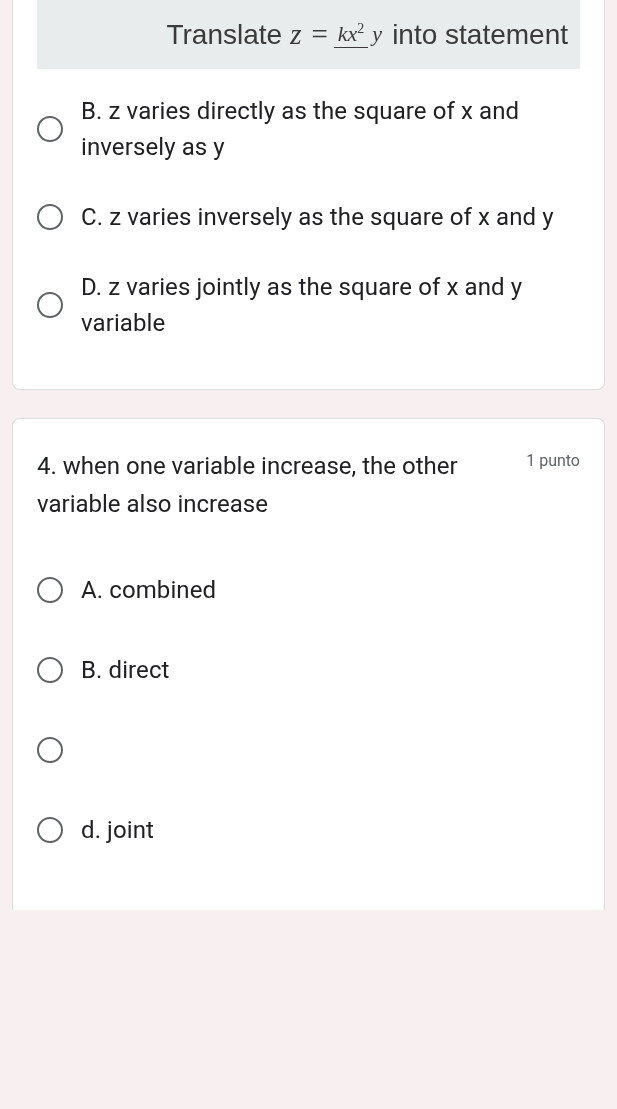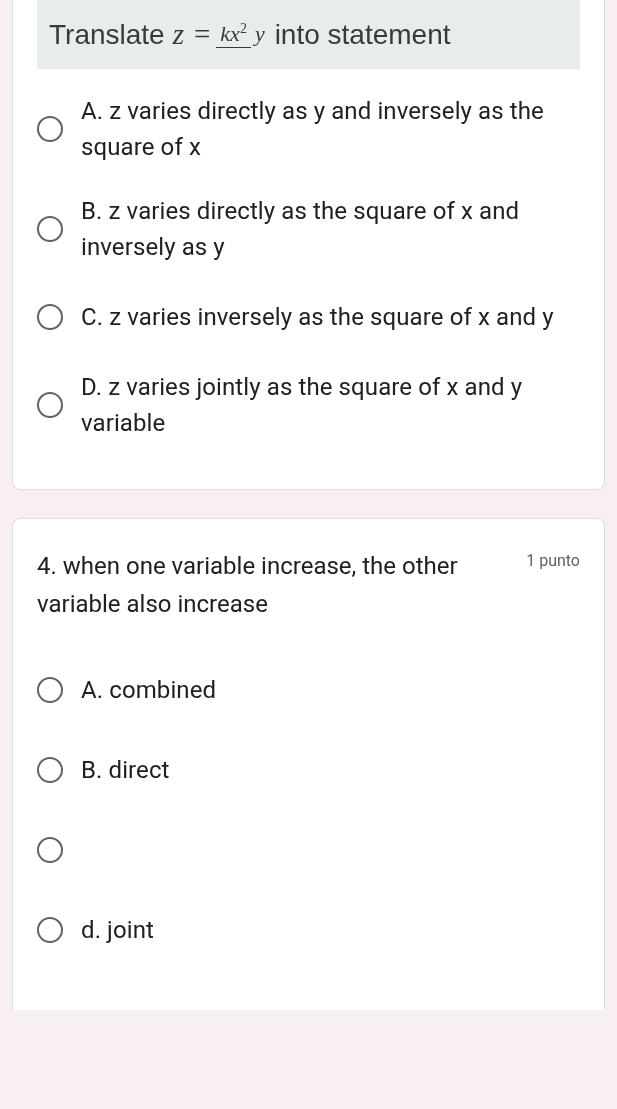--- a/index.html
+++ b/index.html
@@ -39,20 +39,21 @@
     }
     .equation-box {
       background: #e8ecec;
       padding: 18px 12px 18px 12px;
       margin-bottom: 24px;
       display: flex;
       align-items: center;
       font-family: 'Times New Roman', serif;
       font-size: 29px;
       color: #3a3a3a;
+      justify-content: flex-end;
     }
     .eq-text {
       font-family: Arial, sans-serif;
       font-size: 28px;
     }
     .fraction {
       display: inline-flex;
       flex-direction: row;
       align-items: center;
       vertical-align: middle;
@@ -129,24 +130,20 @@
     <span>=</span>
     <span class="fraction">
       <span class="num"><span>kx</span><sup>2</sup></span>
       <span class="den">y</span>
     </span>
     <span class="eq-text">into statement</span>
   </div>
 
   <div class="option-row">
     <div class="radio"></div>
-    <div class="option-label">A. z varies directly as y and inversely as the square of x</div>
-  </div>
-  <div class="option-row">
-    <div class="radio"></div>
     <div class="option-label">B. z varies directly as the square of x and inversely as y</div>
   </div>
   <div class="option-row">
     <div class="radio"></div>
     <div class="option-label">C. z varies inversely as the square of x and y</div>
   </div>
   <div class="option-row">
     <div class="radio"></div>
     <div class="option-label">D. z varies jointly as the square of x and y variable</div>
   </div>

